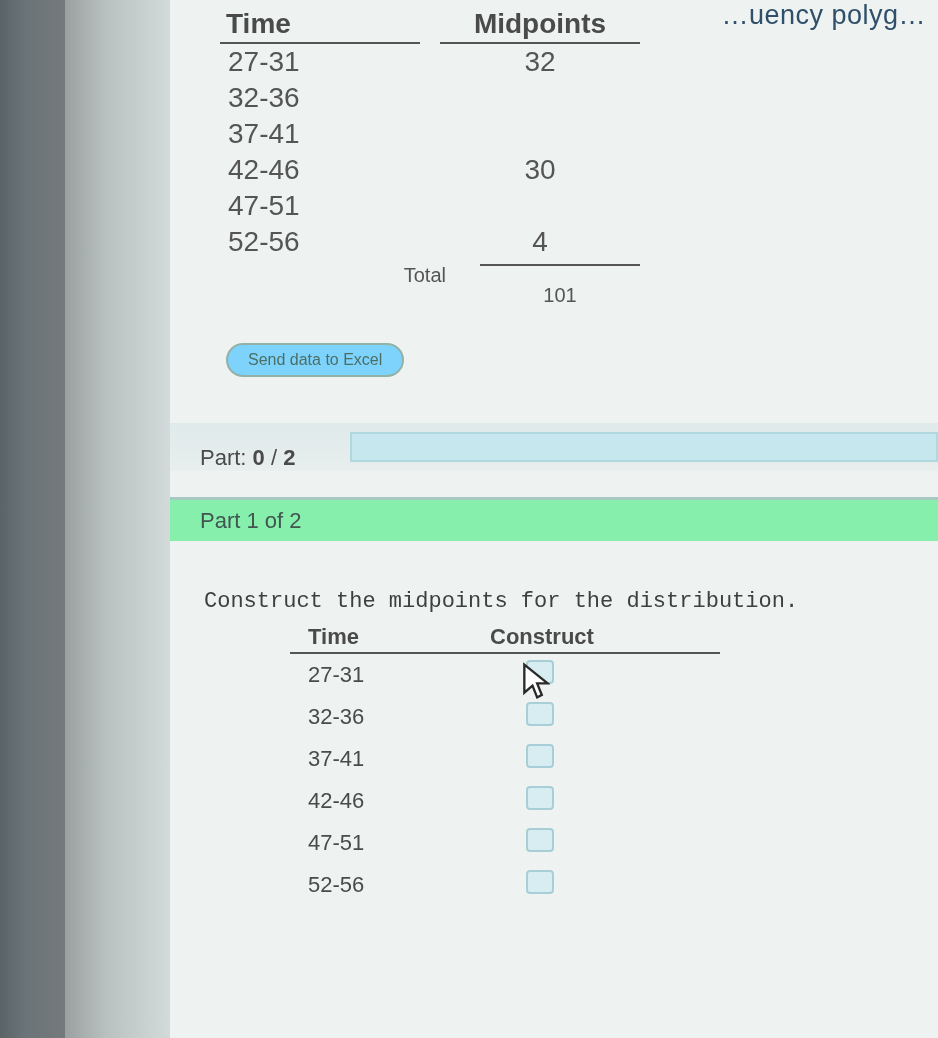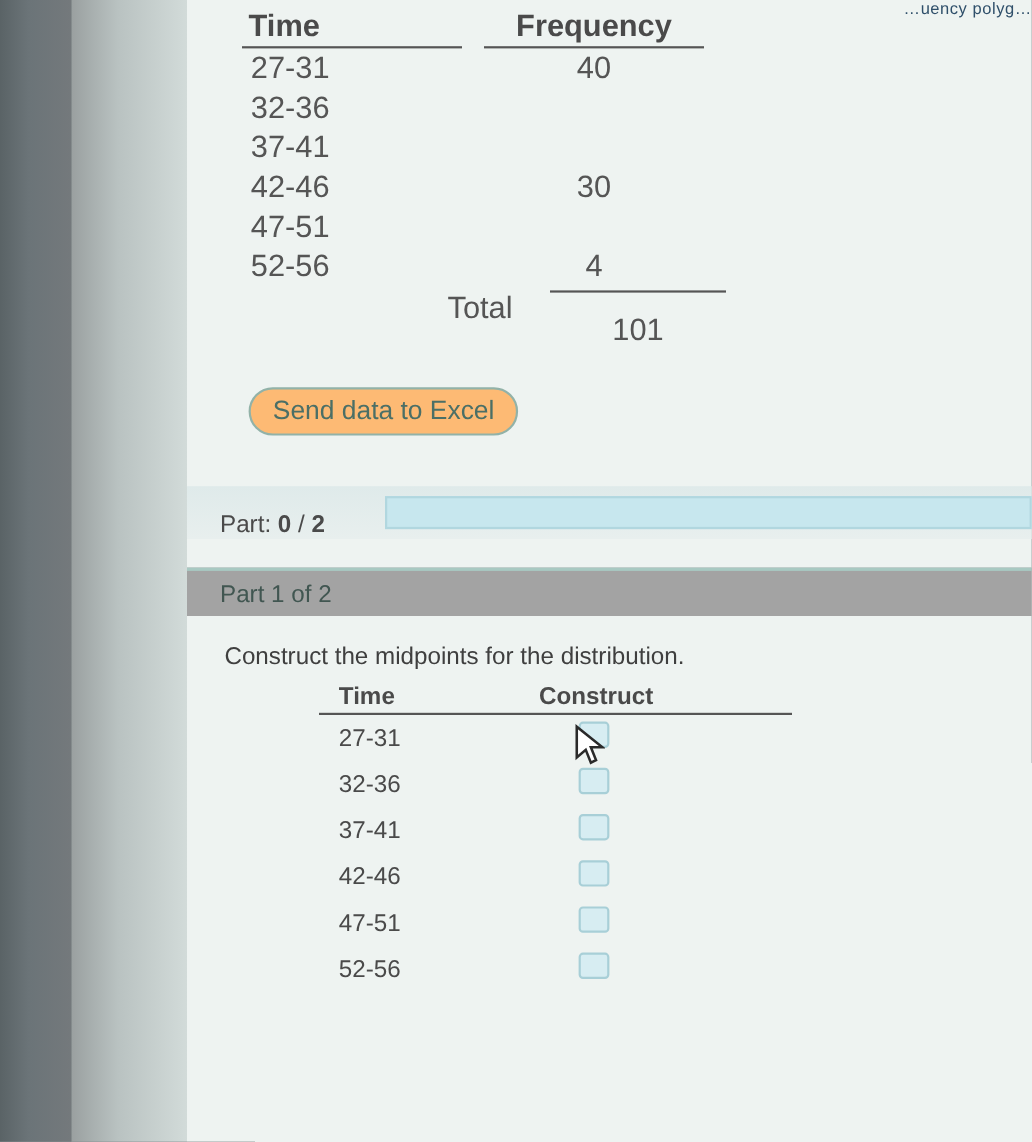--- a/index.html
+++ b/index.html
@@ -27,24 +27,24 @@
   }
   .main {
     margin-left: 170px;
     height: 100%;
     background: #eef3f1;
     position: relative;
     padding-top: 6px;
   }
   .topfrag {
     position: absolute;
-    right: 0;
+    right: 12px;
     top: 0;
     color: #2f4f6a;
-    font-size: 15px;
+    font-size: 27px;
     letter-spacing: 0.5px;
   }
   .freq-table {
     margin-left: 50px;
     width: 440px;
   }
   .freq-headers {
     display: flex;
   }
   .freq-headers .col-time {
@@ -73,46 +73,45 @@
     padding: 2px 8px;
   }
   .freq-row .c2 {
     width: 200px;
     text-align: center;
     margin-left: 20px;
     padding: 2px 0;
   }
   .total-line {
     display: flex;
-    font-size: 28px;
+    font-size: 20px;
     color: #555;
     margin-top: 4px;
-    justify-content: flex-end;
   }
   .total-line .lbl {
     width: 240px;
     text-align: right;
     padding-right: 14px;
   }
   .total-line .val {
     width: 160px;
     text-align: center;
     border-top: 2px solid #555;
     margin-left: 20px;
     padding-top: 18px;
   }
   .excel-btn {
     margin: 36px 0 0 56px;
     display: inline-block;
     border: 2px solid #92b2a8;
     border-radius: 22px;
     padding: 6px 20px;
     color: #4b6f66;
-    font-size: 24px;
-    background: #fdba74;
+    font-size: 16px;
+    background: #7dd3fc;
   }
   .part-progress {
     margin-top: 46px;
     height: 48px;
     display: flex;
     align-items: flex-end;
     background: linear-gradient(180deg, #dfeaea 0%, #e8efee 100%);
     padding-left: 30px;
     position: relative;
   }
@@ -122,32 +121,33 @@
     left: 180px;
     right: 0;
     top: 9px;
     height: 30px;
     background: #c7e7ee;
     border: 2px solid #b1d7df;
   }
   .part-header {
     margin-top: 26px;
     height: 44px;
-    background: #a3a3a3;
+    background: #86efac;
     border-top: 3px solid #a8c9c2;
     display: flex;
     align-items: center;
     padding-left: 30px;
     font-size: 22px;
     color: #415651;
   }
   .instruction {
-    margin: 24px 0 10px 34px;
+    margin: 48px 0 10px 34px;
     font-size: 22px;
     color: #3f3f3f;
+    font-family: Liberation Mono, monospace;
   }
   .mid-table {
     margin-left: 120px;
     margin-top: 8px;
     width: 430px;
   }
   .mid-headers {
     display: flex;
     border-bottom: 2px solid #555;
     padding-bottom: 2px;
@@ -200,25 +200,25 @@
 <div class="content-strip"></div>
 
 <div class="main">
 
   <div class="topfrag">…uency polyg…</div>
 
   
   <div class="freq-table">
     <div class="freq-headers">
       <div class="col-time">Time</div>
-      <div class="col-freq">Frequency</div>
+      <div class="col-freq">Midpoints</div>
     </div>
     <div class="freq-row">
       <div class="c1">27-31</div>
-      <div class="c2">40</div>
+      <div class="c2">32</div>
     </div>
     <div class="freq-row">
       <div class="c1">32-36</div>
     </div>
     <div class="freq-row">
       <div class="c1">37-41</div>
     </div>
     <div class="freq-row">
       <div class="c1">42-46</div>
       <div class="c2">30</div>

